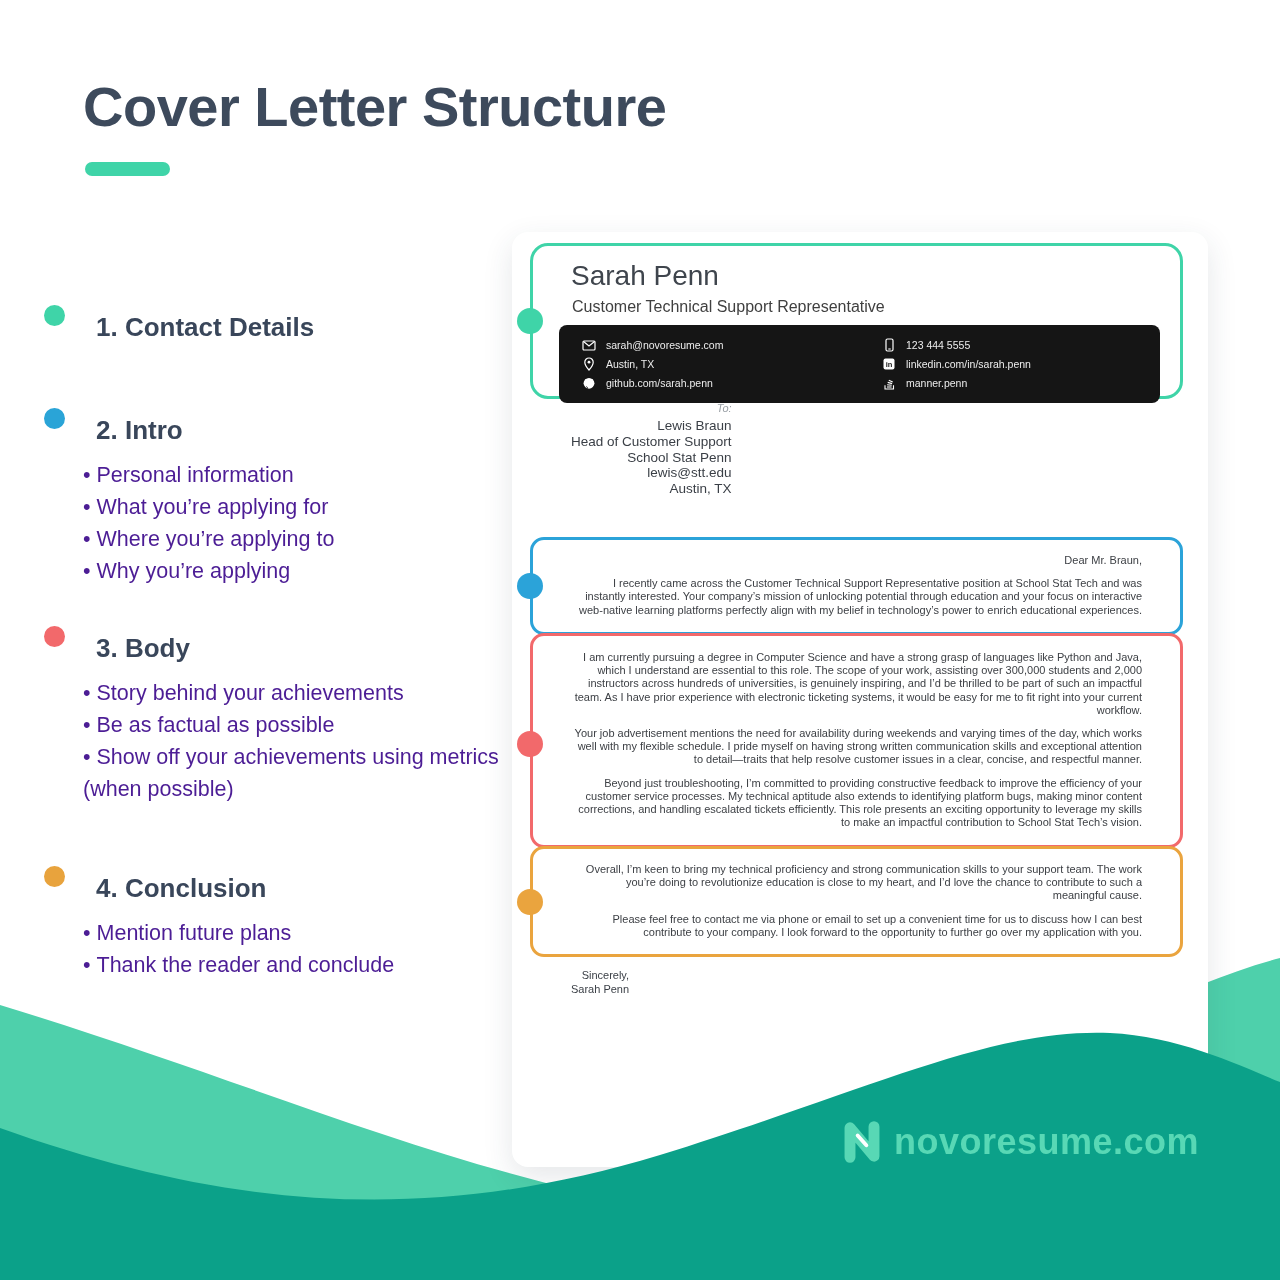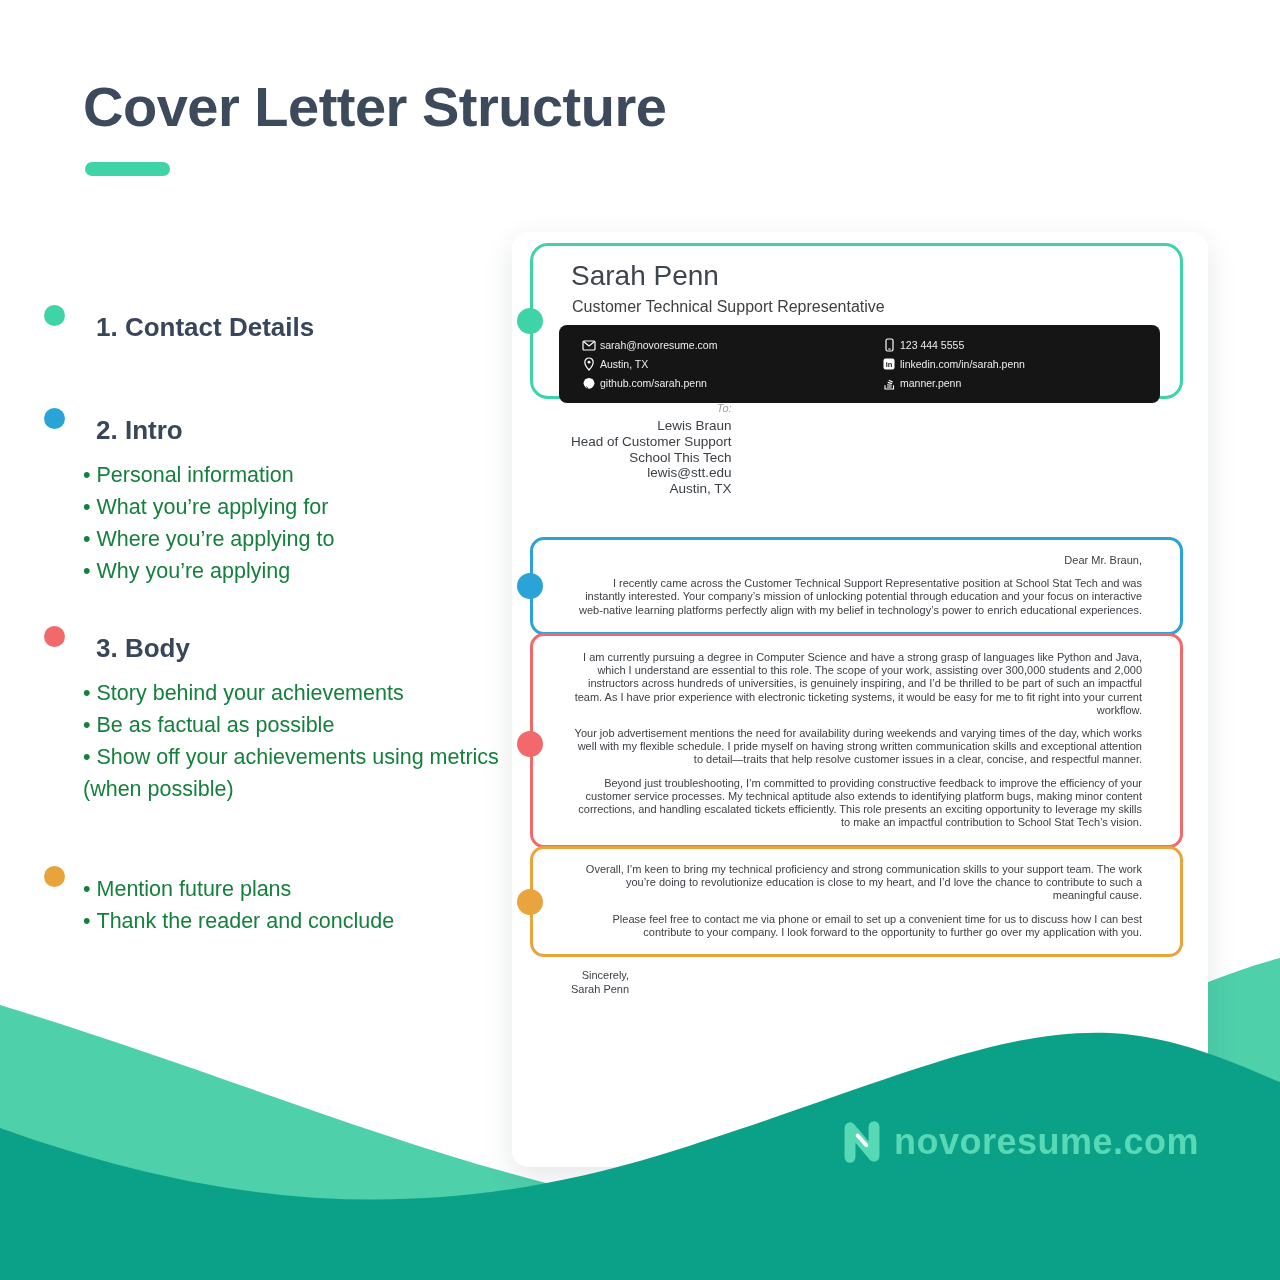--- a/index.html
+++ b/index.html
@@ -14,37 +14,37 @@
               color:#3d4a5c;letter-spacing:-0.5px;z-index:1;}
   .title-underline{position:absolute;left:85px;top:162px;width:85px;height:14px;border-radius:7px;
               background:#3fd4a8;z-index:1;}
   .osec{position:absolute;left:44px;width:480px;display:flex;z-index:1;}
   .osec-1{top:299px;} .osec-2{top:402px;} .osec-3{top:620px;} .osec-4{top:860px;}
   .odot{width:21px;height:21px;border-radius:50%;flex:0 0 21px;margin-top:6px;}
   .odot-teal{background:#3fd4a8;} .odot-blue{background:#2aa4d7;}
   .odot-red{background:#f2696b;} .odot-orange{background:#e8a33d;}
   .obody{margin-left:18px;}
   .osec h2{margin:13px;font-size:26px;font-weight:bold;color:#39465a;}
-  .osec ul{list-style:none;margin:13px 0 0;padding:0;font-size:21.5px;color:#15803d;line-height:32px;}
+  .osec ul{list-style:none;margin:13px 0 0;padding:0;font-size:21.5px;color:#4c1d95;line-height:32px;}
   .osec li::before{content:"\2022\00a0";}
 
   
   .card{position:absolute;left:512px;top:232px;width:696px;height:935px;background:#fff;
         border-radius:16px;box-shadow:0 10px 30px rgba(40,60,70,.12);z-index:1;text-align:right;}
   .hl-box{position:absolute;left:18px;width:653px;border-radius:14px;box-sizing:border-box;}
   .box-teal{top:11px;height:156px;border:3px solid #3fd4a8;border-radius:18px;}
   .box-blue{top:305px;height:98px;border:3px solid #2ba3d9;padding:11px 38px;}
   .box-red{top:401px;height:215px;border:3px solid #f2696b;padding:12px 38px;}
   .box-orange{top:614px;height:111px;border:3px solid #eaa43e;padding:11px 38px;}
   .letter-name{position:absolute;left:38px;top:14px;font-size:28px;color:#3f454d;}
   .letter-job{position:absolute;left:39px;top:52px;font-size:16px;color:#404040;}
   .cbar{position:absolute;left:26px;top:79px;width:601px;height:78px;background:#151515;border-radius:8px;
         display:grid;grid-template-columns:300px 1fr;align-items:center;
         padding:10px 0 10px 22px;box-sizing:border-box;}
-  .citem{display:flex;align-items:center;gap:4px;color:#ededed;font-size:10.5px;}
+  .citem{display:flex;align-items:center;gap:10px;color:#ededed;font-size:10.5px;}
   .cicon{width:15px;display:flex;justify-content:center;flex:0 0 15px;}
   .recipient{position:absolute;left:59px;top:170px;color:#3a3f46;}
   .to-label{font-size:11px;font-style:italic;color:#9aa0a6;margin-bottom:4px;}
   .rline{font-size:13.5px;line-height:15.8px;}
   .lpar{margin:3px 0 10px;font-size:11px;line-height:13.2px;color:#3d4045;}
   .lpar:last-child{margin-bottom:0;}
   .signoff{position:absolute;left:59px;top:737px;font-size:11px;line-height:13.5px;color:#3a3f46;}
   .cdot{position:absolute;left:5px;width:26px;height:26px;border-radius:50%;z-index:2;}
   .cdot-teal{top:76px;background:#3fd4a8;}
   .cdot-blue{top:341px;background:#2ba3d9;}
@@ -95,20 +95,21 @@
         <li>Story behind your achievements</li>
         <li>Be as factual as possible</li>
         <li>Show off your achievements using metrics (when possible)</li>
       </ul>
     </div>
   </div>
 
   <div class="osec osec-4">
     <span class="odot odot-orange"></span>
     <div class="obody">
+      <h2>4. Conclusion</h2>
       <ul>
         <li>Mention future plans</li>
         <li>Thank the reader and conclude</li>
       </ul>
     </div>
   </div>
 
   <div class="card">
 
     <div class="hl-box box-teal">
@@ -174,21 +175,21 @@
           </span>
           <span>manner.penn</span>
         </div>
       </div>
     </div>
 
     <div class="recipient">
       <div class="to-label">To:</div>
       <div class="rline">Lewis Braun</div>
       <div class="rline">Head of Customer Support</div>
-      <div class="rline">School This Tech</div>
+      <div class="rline">School Stat Penn</div>
       <div class="rline">lewis@stt.edu</div>
       <div class="rline">Austin, TX</div>
     </div>
 
     <div class="hl-box box-blue">
       <p class="lpar">Dear Mr. Braun,</p>
       <p class="lpar">I recently came across the Customer Technical Support Representative position at School Stat Tech and was instantly interested. Your company’s mission of unlocking potential through education and your focus on interactive web-native learning platforms perfectly align with my belief in technology’s power to enrich educational experiences.</p>
     </div>
 
     <div class="hl-box box-red">

